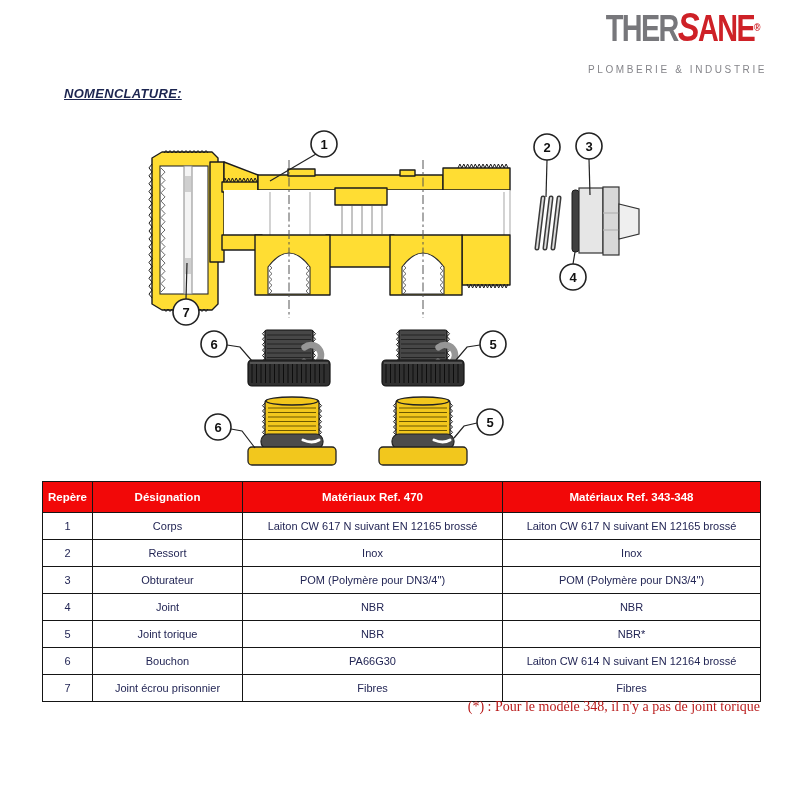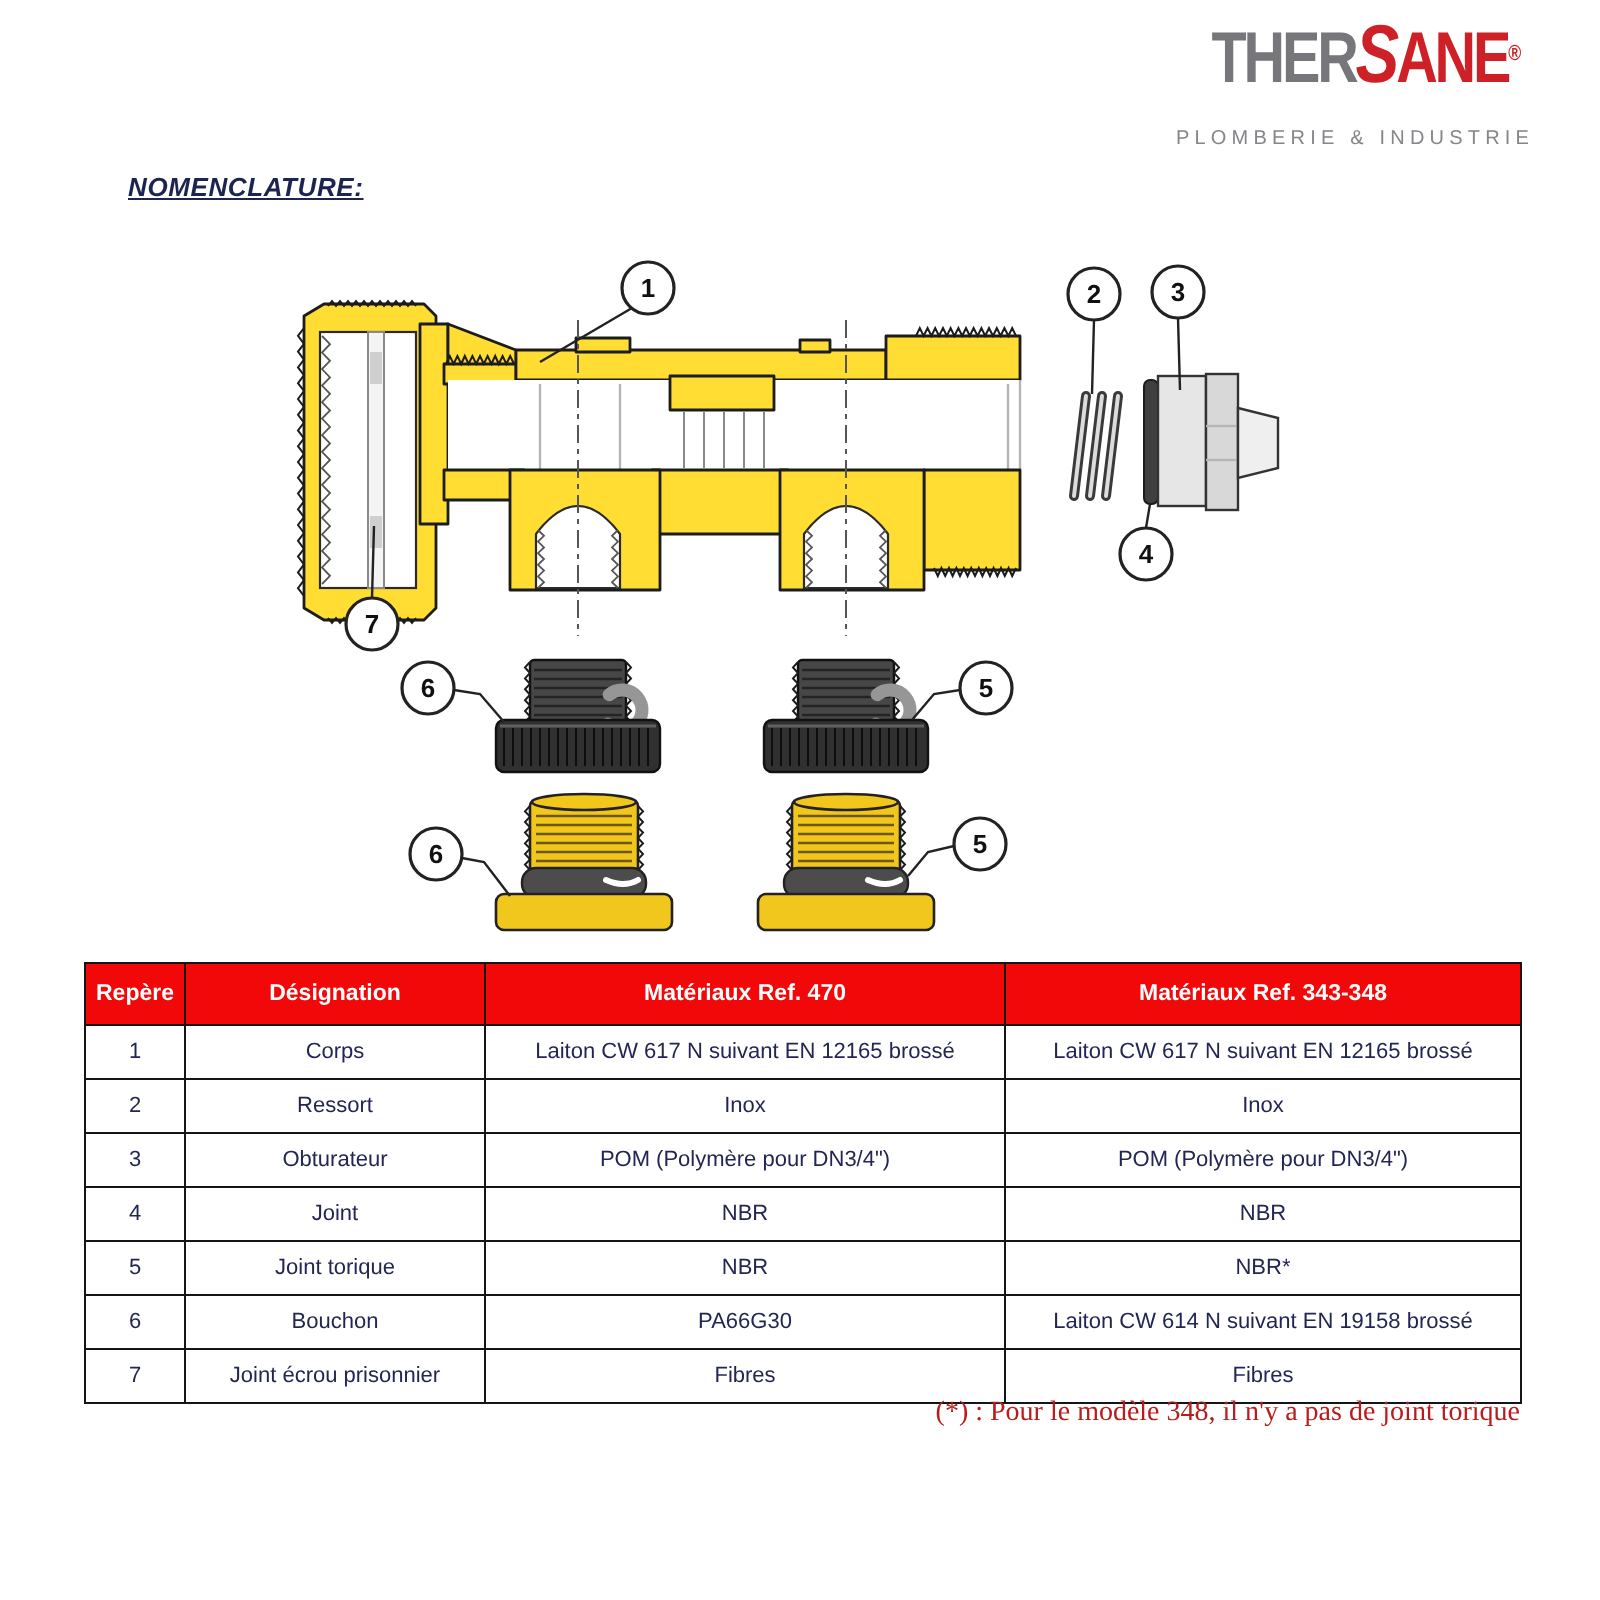--- a/index.html
+++ b/index.html
@@ -353,21 +353,21 @@
     <tr>
       <td>5</td>
       <td>Joint torique</td>
       <td>NBR</td>
       <td>NBR*</td>
     </tr>
     <tr>
       <td>6</td>
       <td>Bouchon</td>
       <td>PA66G30</td>
-      <td>Laiton CW 614 N suivant EN 19158 brossé</td>
+      <td>Laiton CW 614 N suivant EN 12164 brossé</td>
     </tr>
     <tr>
       <td>7</td>
       <td>Joint écrou prisonnier</td>
       <td>Fibres</td>
       <td>Fibres</td>
     </tr>
   </tbody>
 </table>
 

